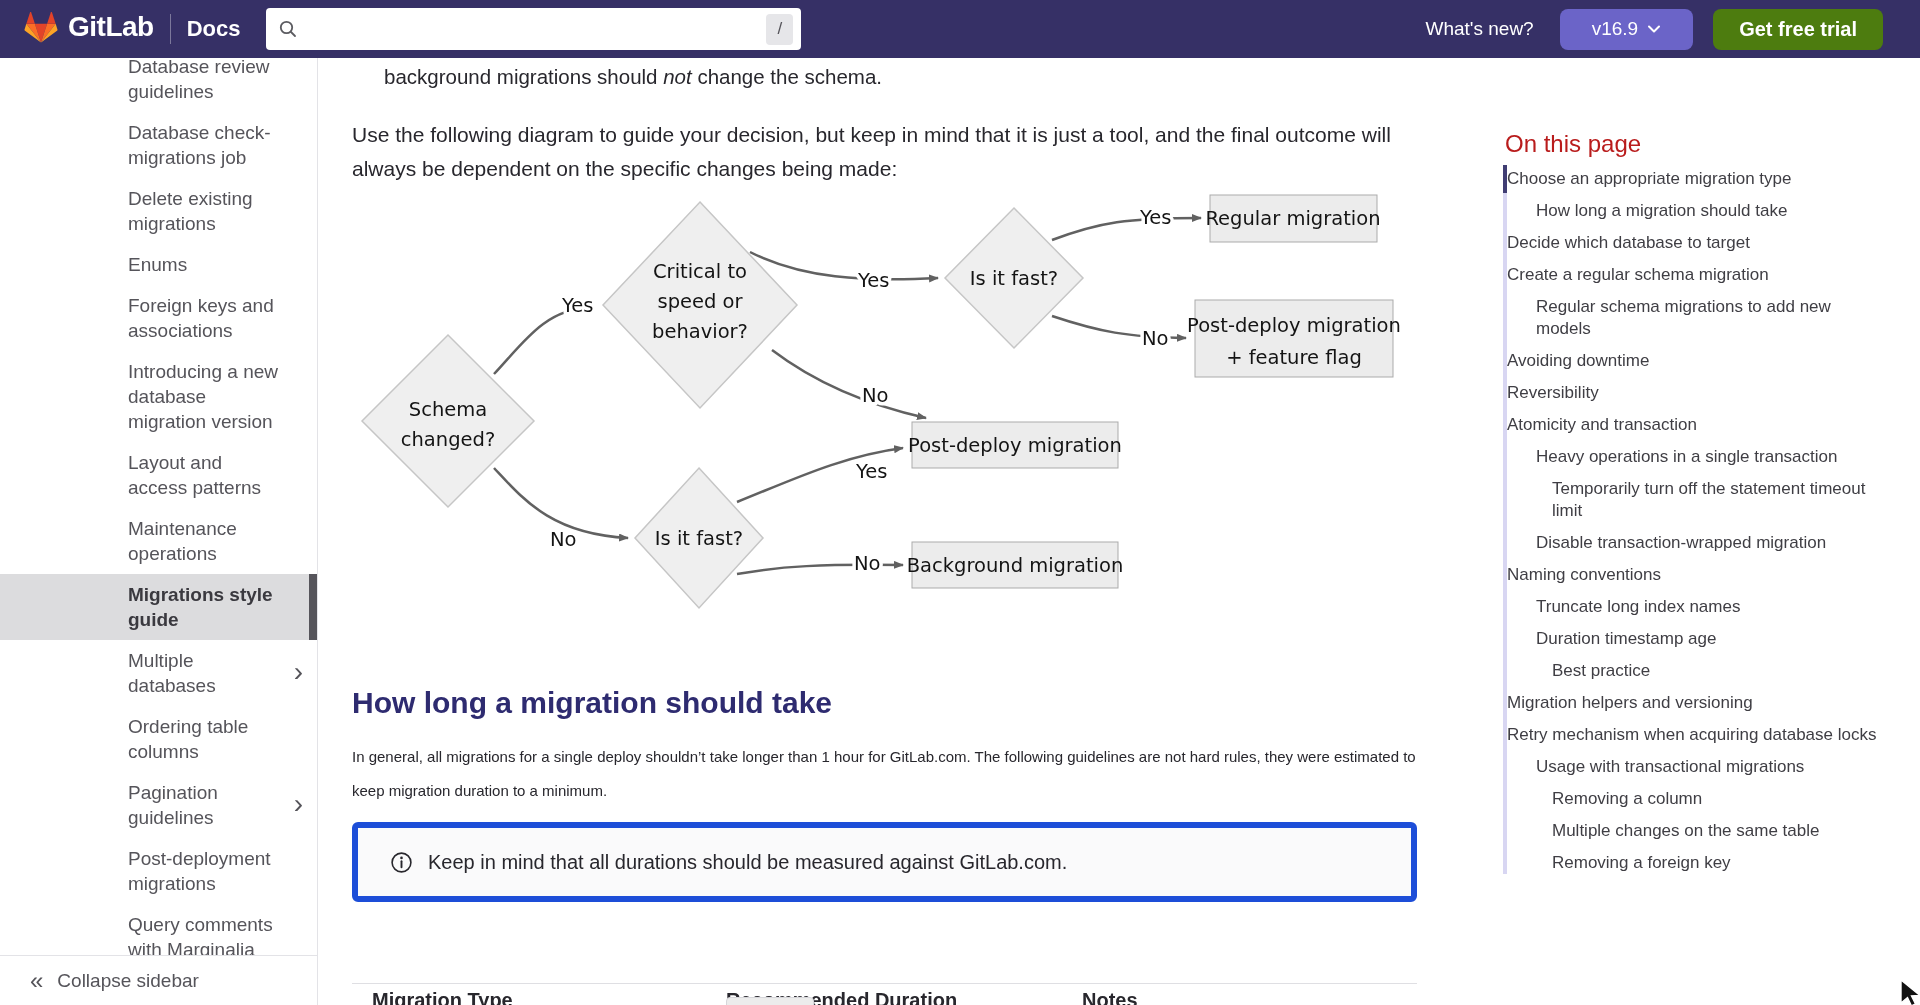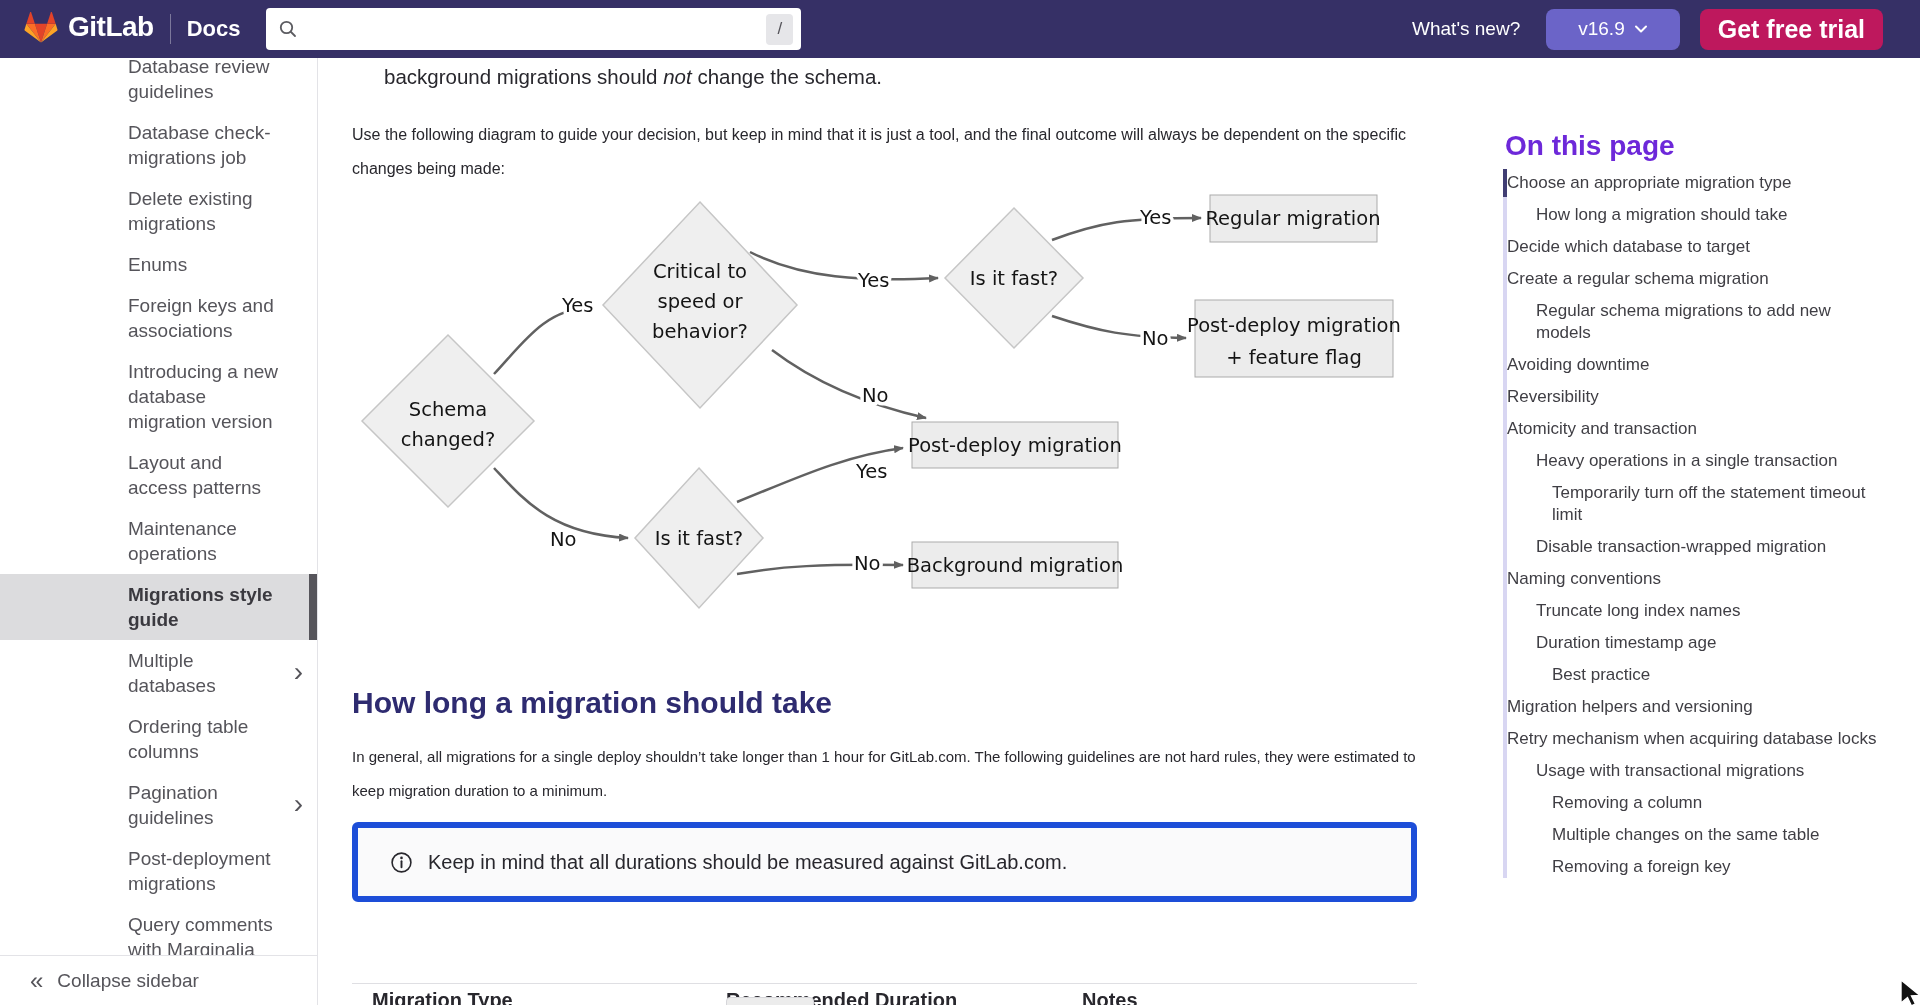--- a/index.html
+++ b/index.html
@@ -17,22 +17,22 @@
     display:flex; align-items:center; padding:0 8px 0 12px; }
   .search input { flex:1; border:none; outline:none; font-size:18px; height:100%;
     font-family:inherit; color:#333; background:transparent; }
   .kbd { min-width:27px; height:31px; background:#e6e6e9; border-radius:4px; color:#55545a;
     font-size:17px; display:flex; align-items:center; justify-content:center; padding:0 8px; }
   .nav-spacer { flex:1; }
   .whats-new { color:#fff; font-size:19px; cursor:pointer; margin-right:26px; }
   .version-btn { height:41px; background:#6b64c8; border:none; border-radius:8px; color:#fff;
     font-size:19px; font-family:inherit; display:flex; align-items:center; gap:9px;
     padding:0 32px; cursor:pointer; }
-  .cta-btn { height:41px; background:#be185d; border:none; border-radius:8px; color:#fff;
-    font-size:25px; font-weight:600; font-family:inherit; margin-left:20px; padding:0 18px;
+  .cta-btn { height:41px; background:#4d7c0f; border:none; border-radius:8px; color:#fff;
+    font-size:20px; font-weight:600; font-family:inherit; margin-left:20px; padding:0 26px;
     cursor:pointer; }
 
   
   .sidebar { position:absolute; left:0; top:58px; width:318px; bottom:0;
     border-right:1px solid #e3e3e7; background:#fff; overflow:hidden; }
   .sidebar ul { list-style:none; margin:-12px 0 0 0; padding:0; }
   .side-item { position:relative; padding:8px 34px 8px 128px; font-size:19px;
     line-height:25px; color:#55545a; cursor:pointer; }
   .side-item.active { background:#dcdcde; color:#3a393f; font-weight:700; }
   .side-item .chev { position:absolute; right:14px; top:50%; transform:translateY(-58%);
@@ -44,21 +44,21 @@
     border-top:1px solid #e3e3e7; background:#fff; display:flex; align-items:center;
     gap:14px; padding-left:30px; color:#55545a; font-size:19px; cursor:pointer; }
   .collapse-bar .dbl-chev { font-size:24px; line-height:1; color:#55545a; }
 
   
   .main { position:absolute; left:318px; top:58px; width:1185px; bottom:0; overflow:hidden;
     color:#28272d; }
   .intro-line { position:absolute; left:66px; top:2px; width:1040px; font-size:20.5px;
     line-height:33px; }
   .intro-line em { font-style:italic; }
-  .lead { position:absolute; left:34px; top:60px; width:1068px; font-size:16px;
+  .lead { position:absolute; left:34px; top:60px; width:1068px; font-size:21px;
     line-height:34px; }
   .flowchart { position:absolute; left:34px; top:132px; }
   .section-h2 { position:absolute; left:34px; top:626px; font-size:30px; line-height:38px;
     font-weight:700; color:#2e2b70; }
   .section-body { position:absolute; left:34px; top:682px; width:1068px; font-size:15px;
     line-height:34px; }
   .note-box { position:absolute; left:34px; top:764px; width:1065px; height:80px;
     background:#fafafb; border:6px solid #1d4ed8; border-radius:6px; display:flex;
     align-items:center; gap:15px; padding:0 32px; }
   .note-box .note-text { font-size:20px; color:#28272d; }
@@ -74,21 +74,21 @@
   .flowchart text { font-family:"DejaVu Sans",sans-serif; font-size:19.5px; fill:#141414; }
   .flowchart .edge { fill:none; stroke:#616161; stroke-width:2.5; }
   .flowchart .shape-diamond { fill:#efefef; stroke:#c6c6c6; stroke-width:1.5; }
   .flowchart .shape-rect { fill:#ececec; stroke:#ababab; stroke-width:1; }
   .flowchart .edge-label { paint-order:stroke; stroke:#ffffff; stroke-width:7px;
     stroke-linejoin:round; }
   .flowchart .node-label { text-anchor:middle; }
 
   
   .toc { position:absolute; left:1503px; top:58px; width:402px; bottom:0; overflow:hidden; }
-  .toc-title { margin:72px 0 0 2px; font-size:28px; font-weight:700; color:#6d28d9; }
+  .toc-title { margin:72px 0 0 2px; font-size:24px; font-weight:400; color:#b91c1c; }
   .toc ul { list-style:none; margin:9px 0 0 0; padding:0; border-left:4px solid #d8d6f2; }
   .toc li { position:relative; margin:10px 0; font-size:17px; line-height:22px;
     color:#3f3e44; cursor:pointer; max-width:382px; }
   .toc li.lvl1 { padding-left:0; }
   .toc li.lvl2 { padding-left:29px; }
   .toc li.lvl3 { padding-left:45px; }
   .toc li .marker { display:none; }
   .toc li.active .marker { display:block; position:absolute; left:-4px; top:-3px; bottom:-3px;
     width:4px; background:#403d73; }
 

